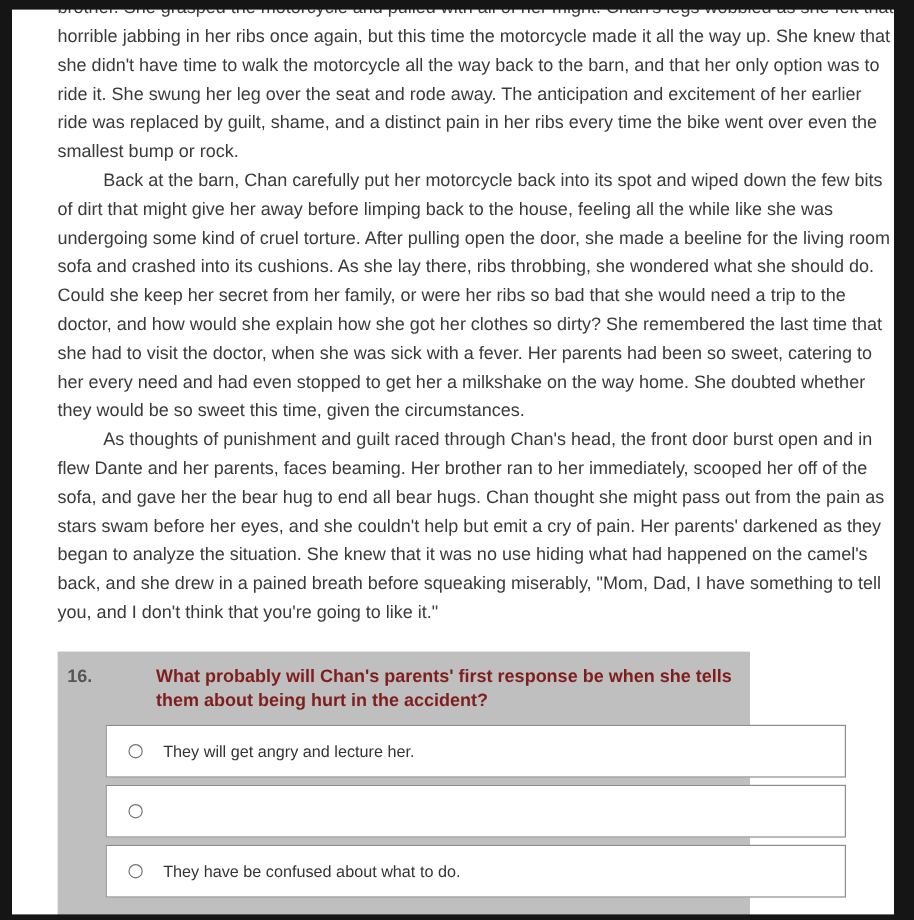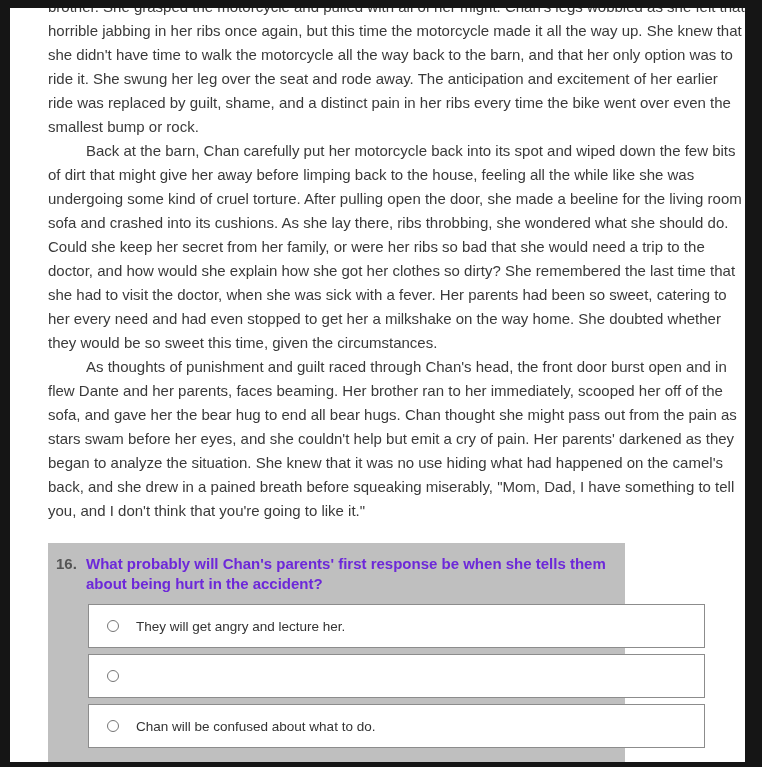--- a/index.html
+++ b/index.html
@@ -57,21 +57,22 @@
     line-height: 20px;
     font-weight: bold;
   }
   .q-num {
     flex: none;
     width: 30px;
     color: #555555;
   }
   .q-text {
     flex: 1;
-    color: #6d28d9;
+    color: #7f1d1d;
+    margin-left: 44px;
   }
   .options {
     margin: 10px 0 0 40px;
     width: 617px;
   }
   .option {
     display: flex;
     align-items: center;
     height: 44px;
     margin-bottom: 6px;
@@ -116,21 +117,21 @@
       <div class="options">
         <div class="option">
           <span class="radio"></span>
           <span class="option-label">They will get angry and lecture her.</span>
         </div>
         <div class="option">
           <span class="radio"></span>
         </div>
         <div class="option">
           <span class="radio"></span>
-          <span class="option-label">Chan will be confused about what to do.</span>
+          <span class="option-label">They have be confused about what to do.</span>
         </div>
       </div>
     </div>
 
   </div>
 
   <div class="edge top"></div>
   <div class="edge bottom"></div>
   <div class="edge left"></div>
   <div class="edge right"></div>

